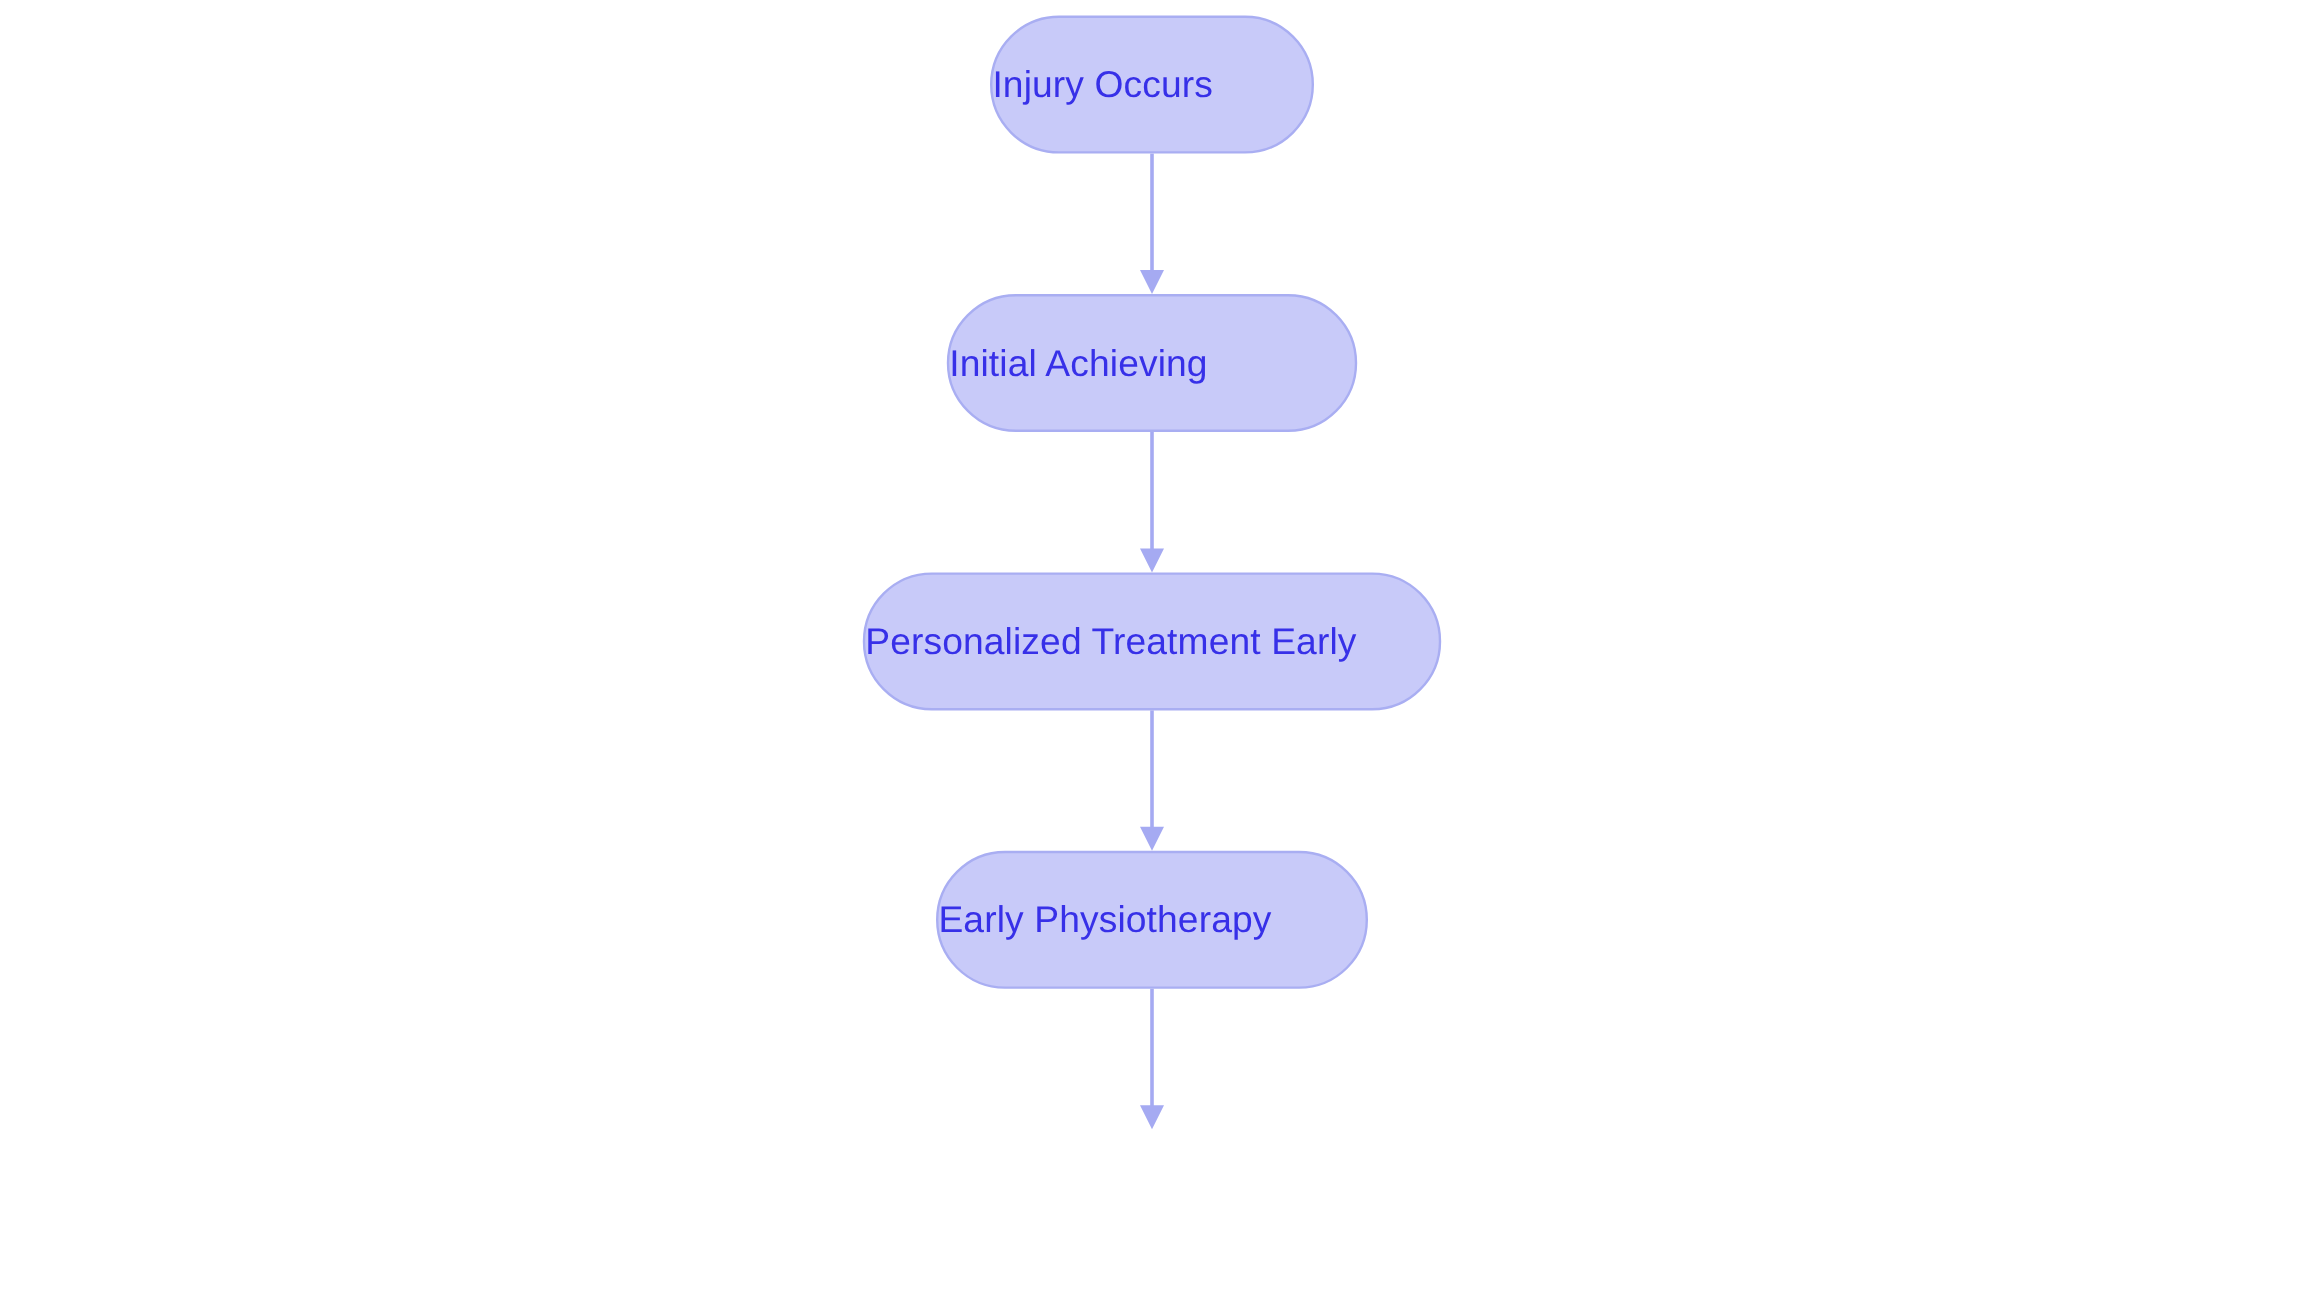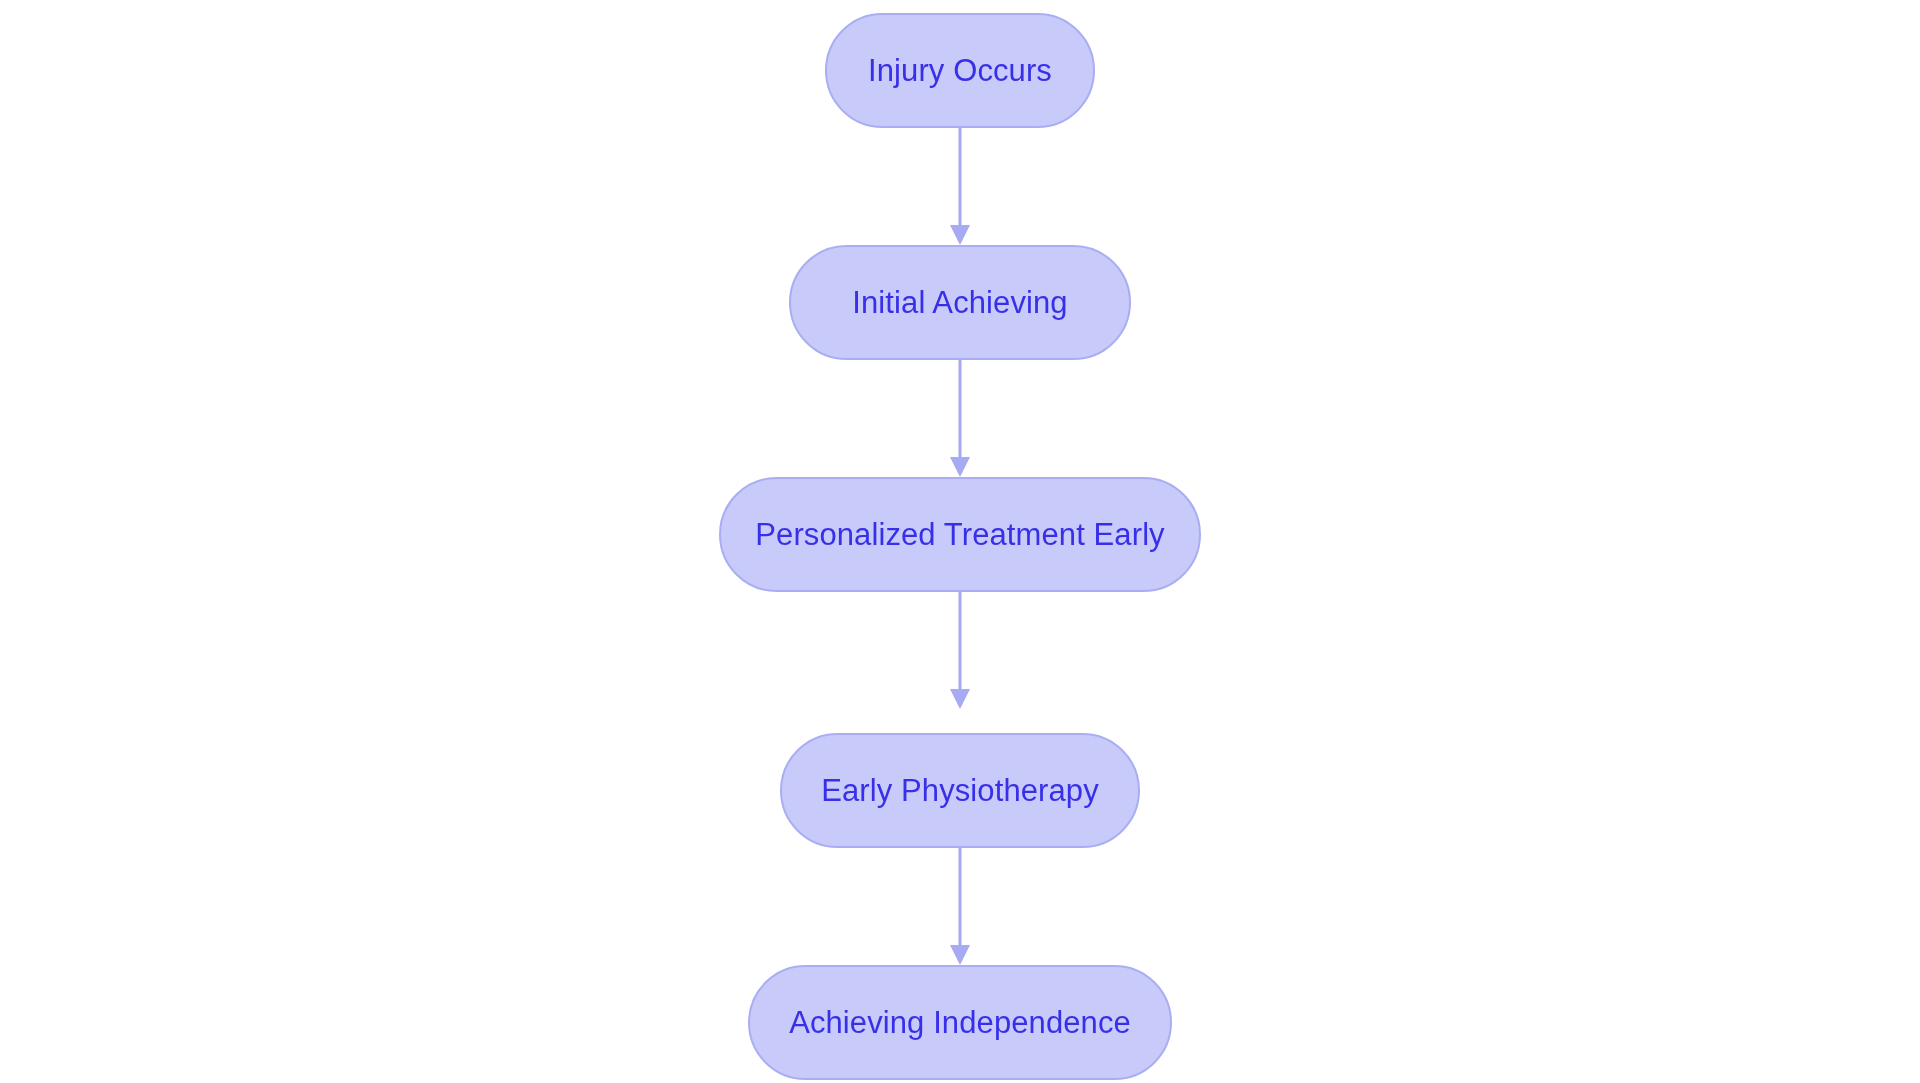--- a/index.html
+++ b/index.html
@@ -36,39 +36,38 @@
   }
 
   .flow-node {
     box-sizing: border-box;
     height: 115px;
     border-radius: 60px;
     background: #c8caf9;
     border: 2px solid #a9aef2;
     display: flex;
     align-items: center;
-    justify-content: center;
     flex: 0 0 auto;
   }
 
   .flow-node-label {
     color: #3730e8;
     font-size: 31px;
     font-weight: 400;
     letter-spacing: 0.1px;
     line-height: 1;
     white-space: nowrap;
     font-family: "Liberation Sans", sans-serif;
   }
 
   
   .node-w-1 { width: 270px; }
   .node-w-2 { width: 342px; }
   .node-w-3 { width: 482px; }
-  .node-w-4 { width: 360px; margin-top: 24px; }
+  .node-w-4 { width: 360px; }
   .node-w-5 { width: 424px; }
 
   .flow-connector {
     flex: 0 0 auto;
     width: 40px;
     height: 117px;
     position: relative;
     display: block;
   }
 
@@ -122,18 +121,15 @@
       <span class="flow-node-label">Early Physiotherapy</span>
     </div>
 
     <div class="flow-connector">
       <svg viewBox="0 0 40 117" xmlns="http://www.w3.org/2000/svg" aria-hidden="true">
         <line x1="20" y1="0" x2="20" y2="100" stroke="#a5aaf2" stroke-width="3"></line>
         <polygon points="20,117 10,97 30,97" fill="#a5aaf2"></polygon>
       </svg>
     </div>
 
-    <div class="flow-node node-w-5">
-      <span class="flow-node-label">Achieving Independence</span>
-    </div>
 
   </div>
 </div>
 
 </body></html>

